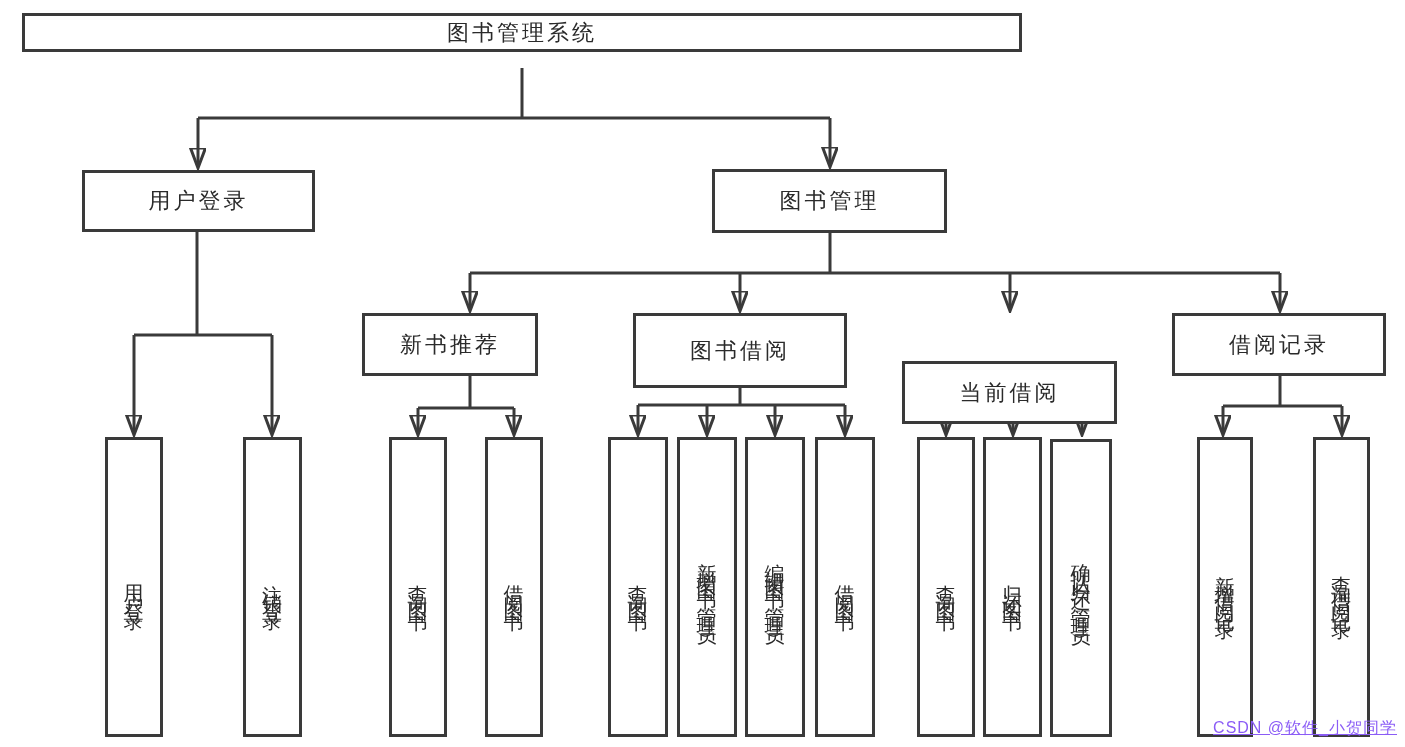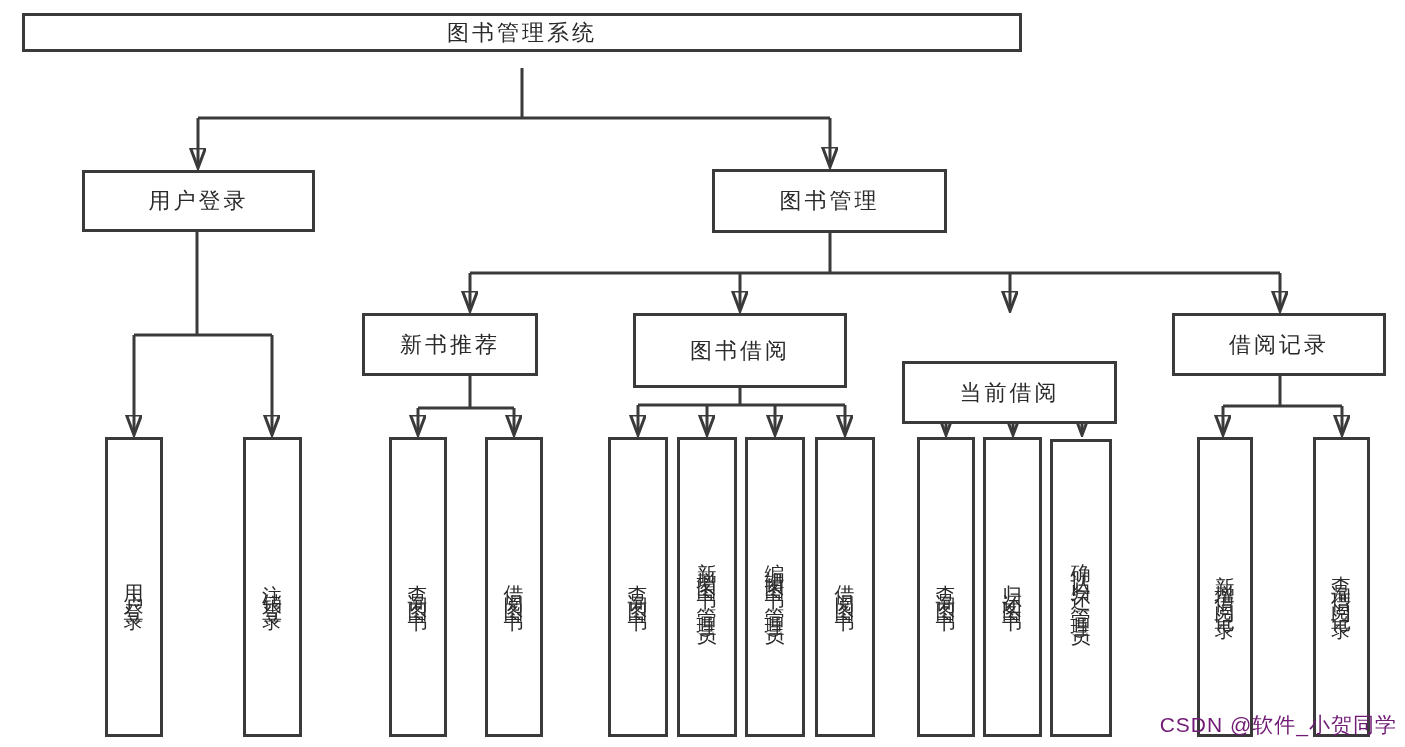--- a/index.html
+++ b/index.html
@@ -57,24 +57,25 @@
     font-size: 20px;
     letter-spacing: 9px;
     line-height: 1;
     color: #2a2a2a;
     white-space: nowrap;
   }
   .watermark {
     position: absolute;
     right: 8px;
     bottom: 8px;
-    font-size: 21px;
-    color: #701a75;
+    font-size: 16px;
+    color: #8b5cf6;
     letter-spacing: 1px;
     white-space: nowrap;
+    text-decoration: underline;
   }
 </style>
 </head>
 <body>
 
 <div class="stage">
 
   <svg class="connectors" viewBox="0 0 1405 747" xmlns="http://www.w3.org/2000/svg">
     <defs>
       <marker id="arrow" markerUnits="userSpaceOnUse" markerWidth="22" markerHeight="17" refX="19" refY="7.5" orient="auto">

